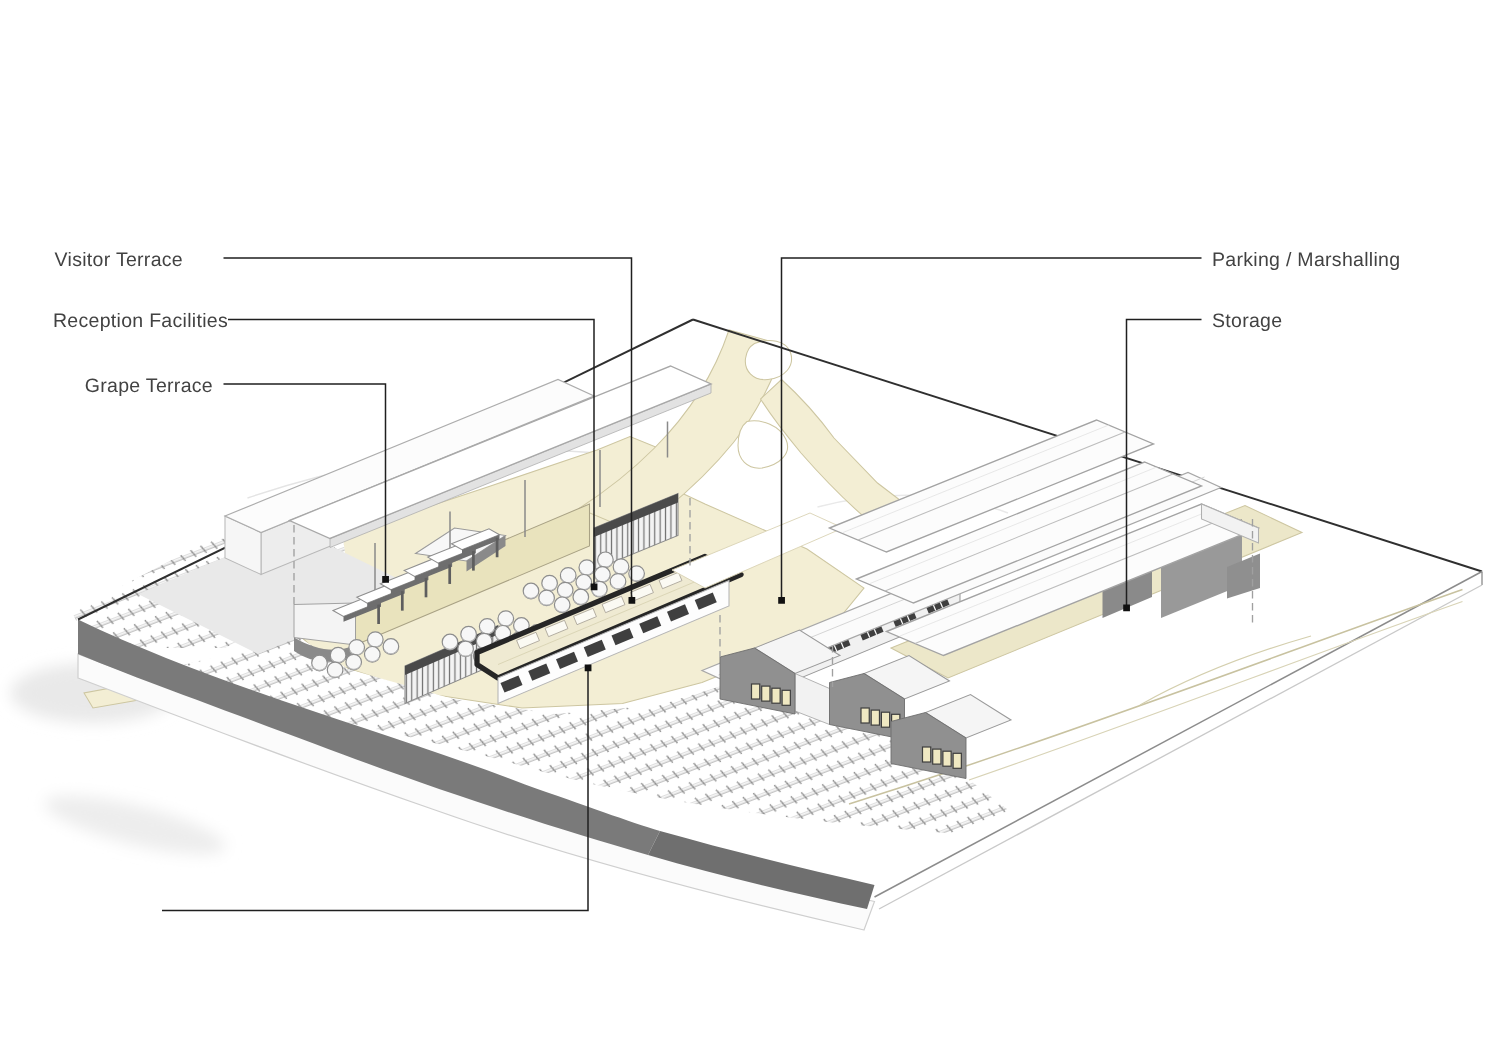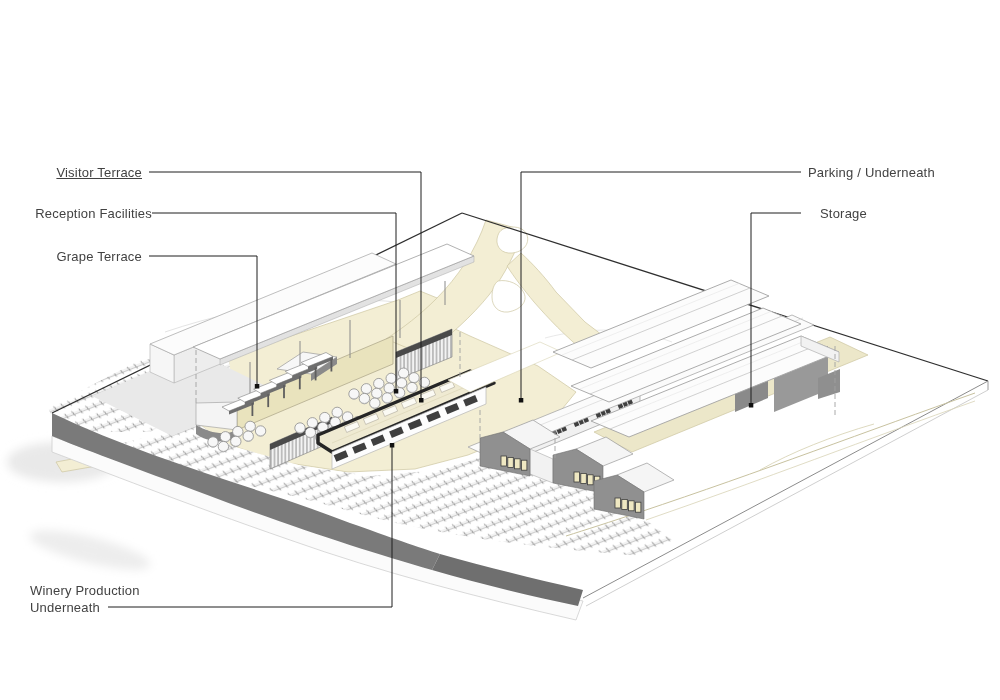--- a/index.html
+++ b/index.html
@@ -345,23 +345,19 @@
       <rect x="419" y="398" width="4.5" height="4.5"></rect>
       <rect x="393.8" y="389" width="4.5" height="4.5"></rect>
       <rect x="254.8" y="384" width="4.5" height="4.5"></rect>
       <rect x="518.8" y="398" width="4.5" height="4.5"></rect>
       <rect x="748.8" y="403" width="4.5" height="4.5"></rect>
       <rect x="389.8" y="443" width="4.5" height="4.5"></rect>
     </g>
   </g>
 </svg>
 
-<div class="lbl r" style="right:858px;top:164px;text-decoration:underline;">Visitor Terrace</div>
+<div class="lbl r" style="right:878px;top:164px;">Visitor Terrace</div>
 <div class="lbl r" style="right:848px;top:205px;">Reception Facilities</div>
 <div class="lbl r" style="right:858px;top:248px;">Grape Terrace</div>
-<div class="lbl" style="left:808px;top:164px;">Parking / Underneath</div>
-<div class="lbl" style="left:808px;top:205px;margin-left:12px;">Storage</div>
-<div class="lbl" style="left:30px;top:582px;">
-  <span style="display:block;">Winery Production</span>
-  <span style="display:block;">Underneath</span>
+<div class="lbl" style="left:808px;top:164px;">Parking / Marshalling</div>
+<div class="lbl" style="left:808px;top:205px;">Storage</div>
+
 </div>
 
-</div>
-
 </body></html>

